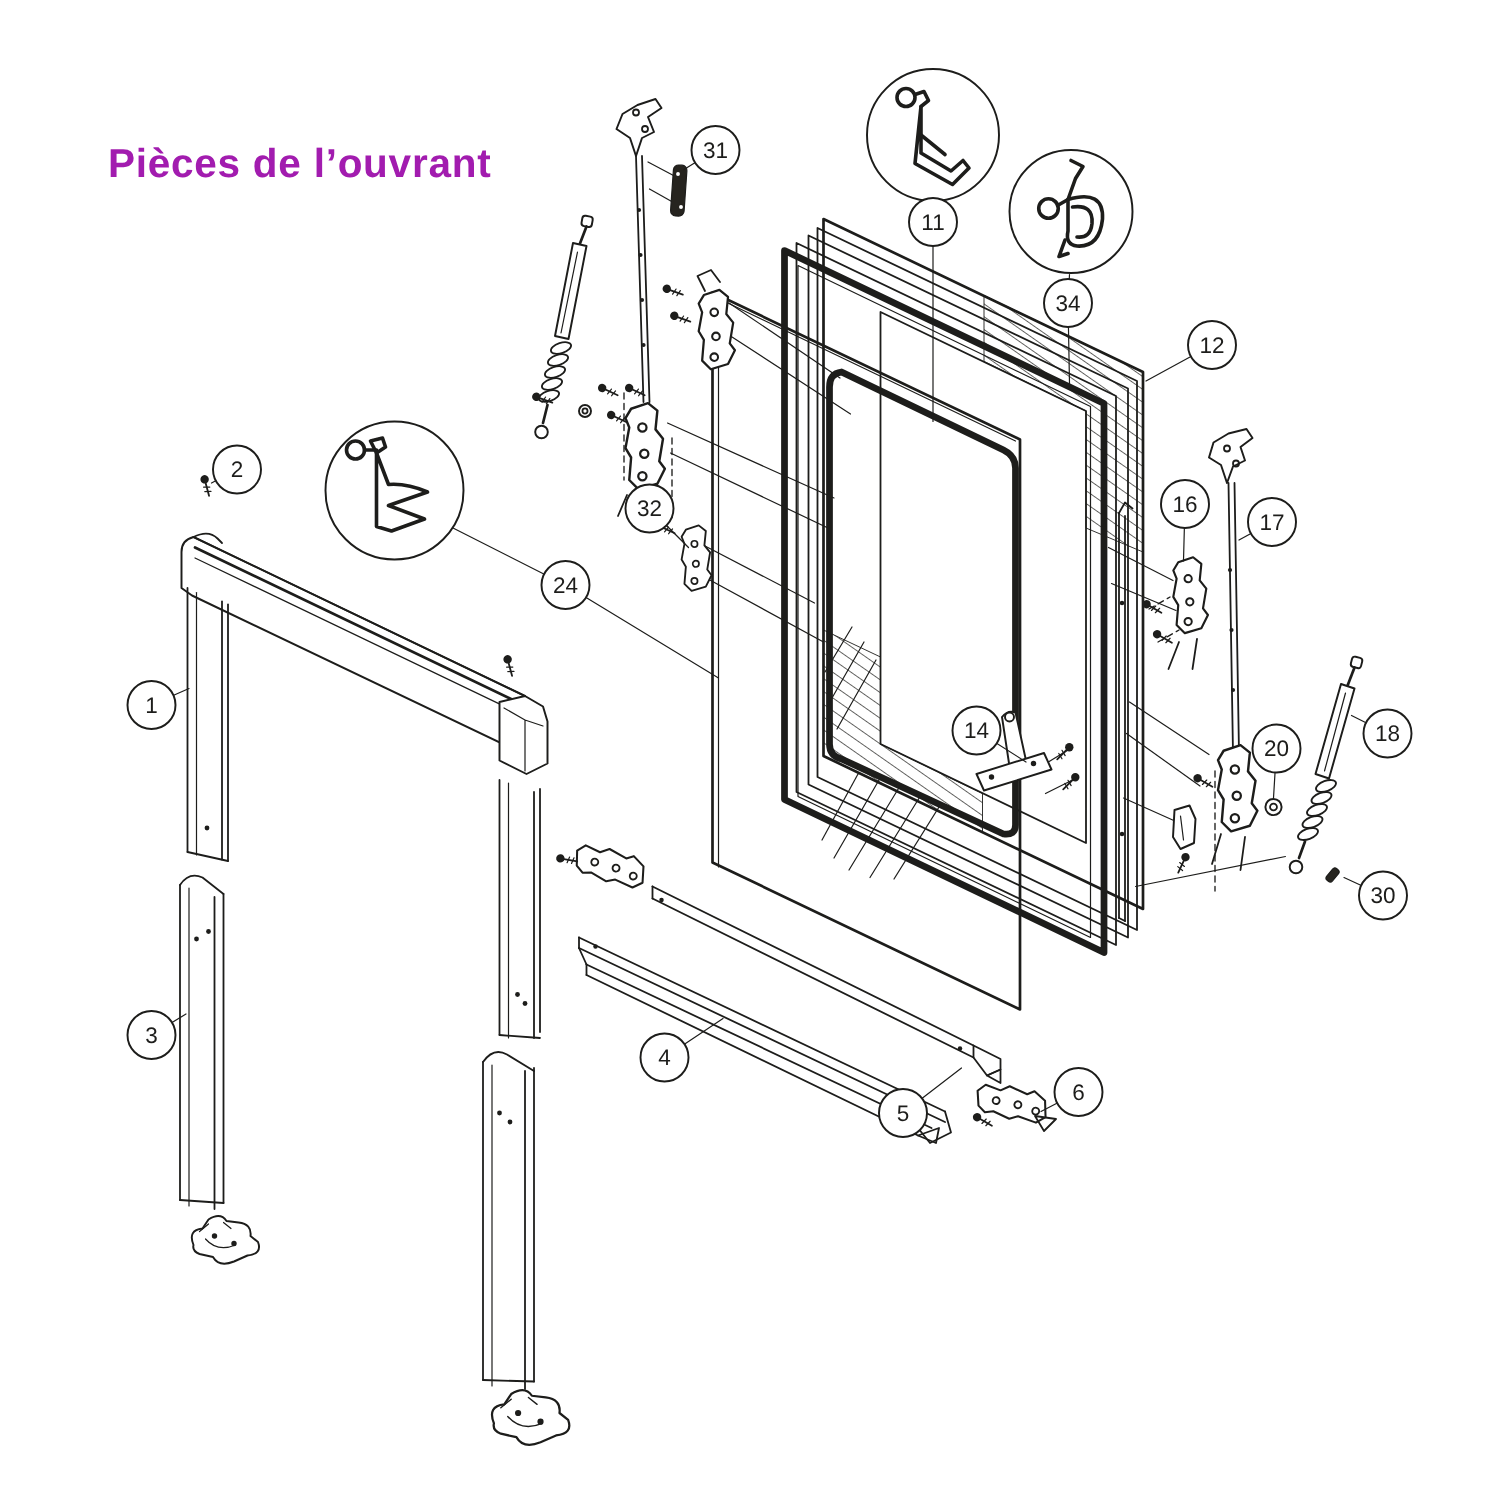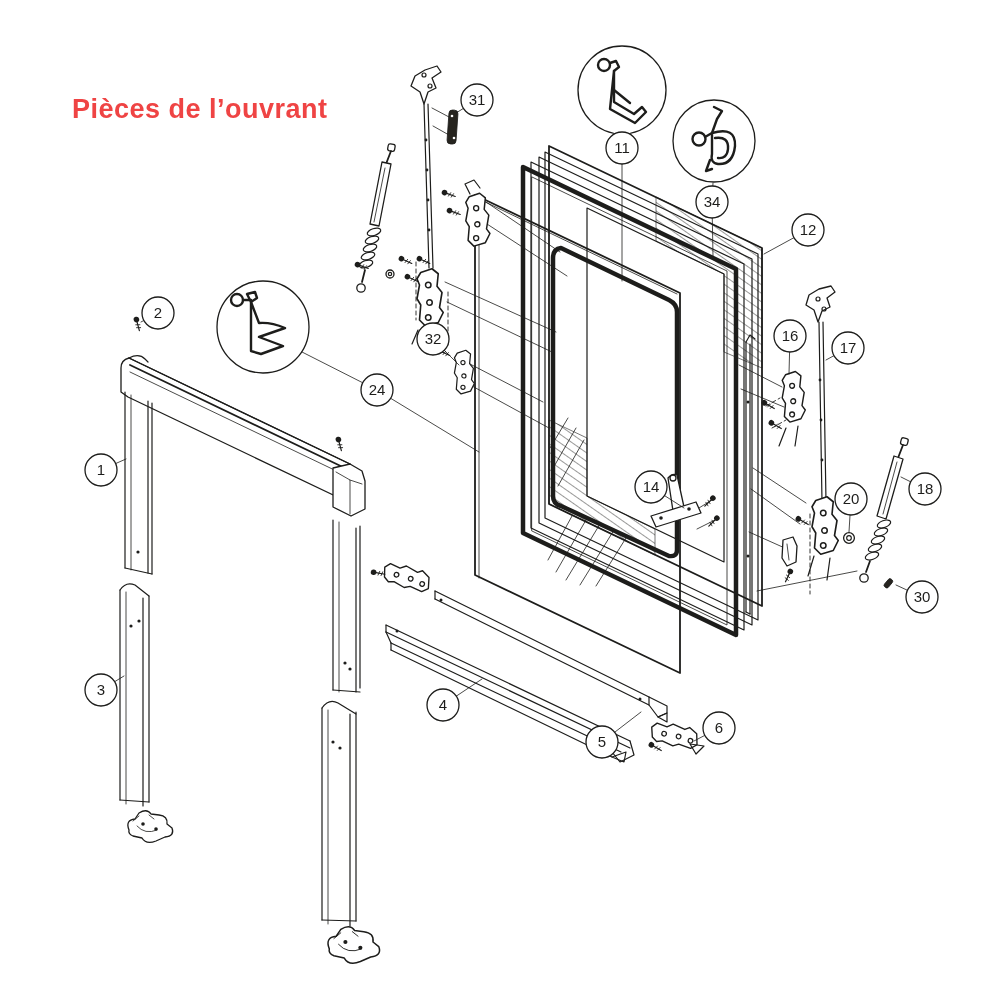--- a/index.html
+++ b/index.html
@@ -1,16 +1,16 @@
 <!DOCTYPE html>
 <html><head>
 <meta charset="utf-8">
 <style>
   html,body{margin:0;padding:0;background:#fff;width:1000px;height:1000px;position:relative;overflow:hidden}
-  .title{position:absolute;left:72px;top:94px;font:bold 27px "Liberation Sans",sans-serif;color:#ef4444;letter-spacing:.5px}
+  .title{position:absolute;left:72px;top:94px;font:bold 27px "Liberation Sans",sans-serif;color:#a21caf;letter-spacing:.5px}
   svg{position:absolute;left:0;top:0}
   .ln{fill:none;stroke:#1d1d1b;stroke-width:1.2;stroke-linecap:round;stroke-linejoin:round}
   .w2{stroke-width:1.8}
   .thin{stroke-width:.8}
   .th{fill:none;stroke:#1d1d1b;stroke-width:4.5;stroke-linejoin:round}
   .fw{fill:#fff;stroke:#1d1d1b;stroke-width:1.3;stroke-linejoin:round}
   .dot{fill:#1d1d1b;stroke:none}
   .dk{fill:#26241f;stroke:#1d1d1b;stroke-width:.8}
   .dash{stroke-dasharray:4 3;stroke-width:.9}
   .glyph{fill:none;stroke:#1d1d1b;stroke-width:2.4;stroke-linejoin:round;stroke-linecap:round}

